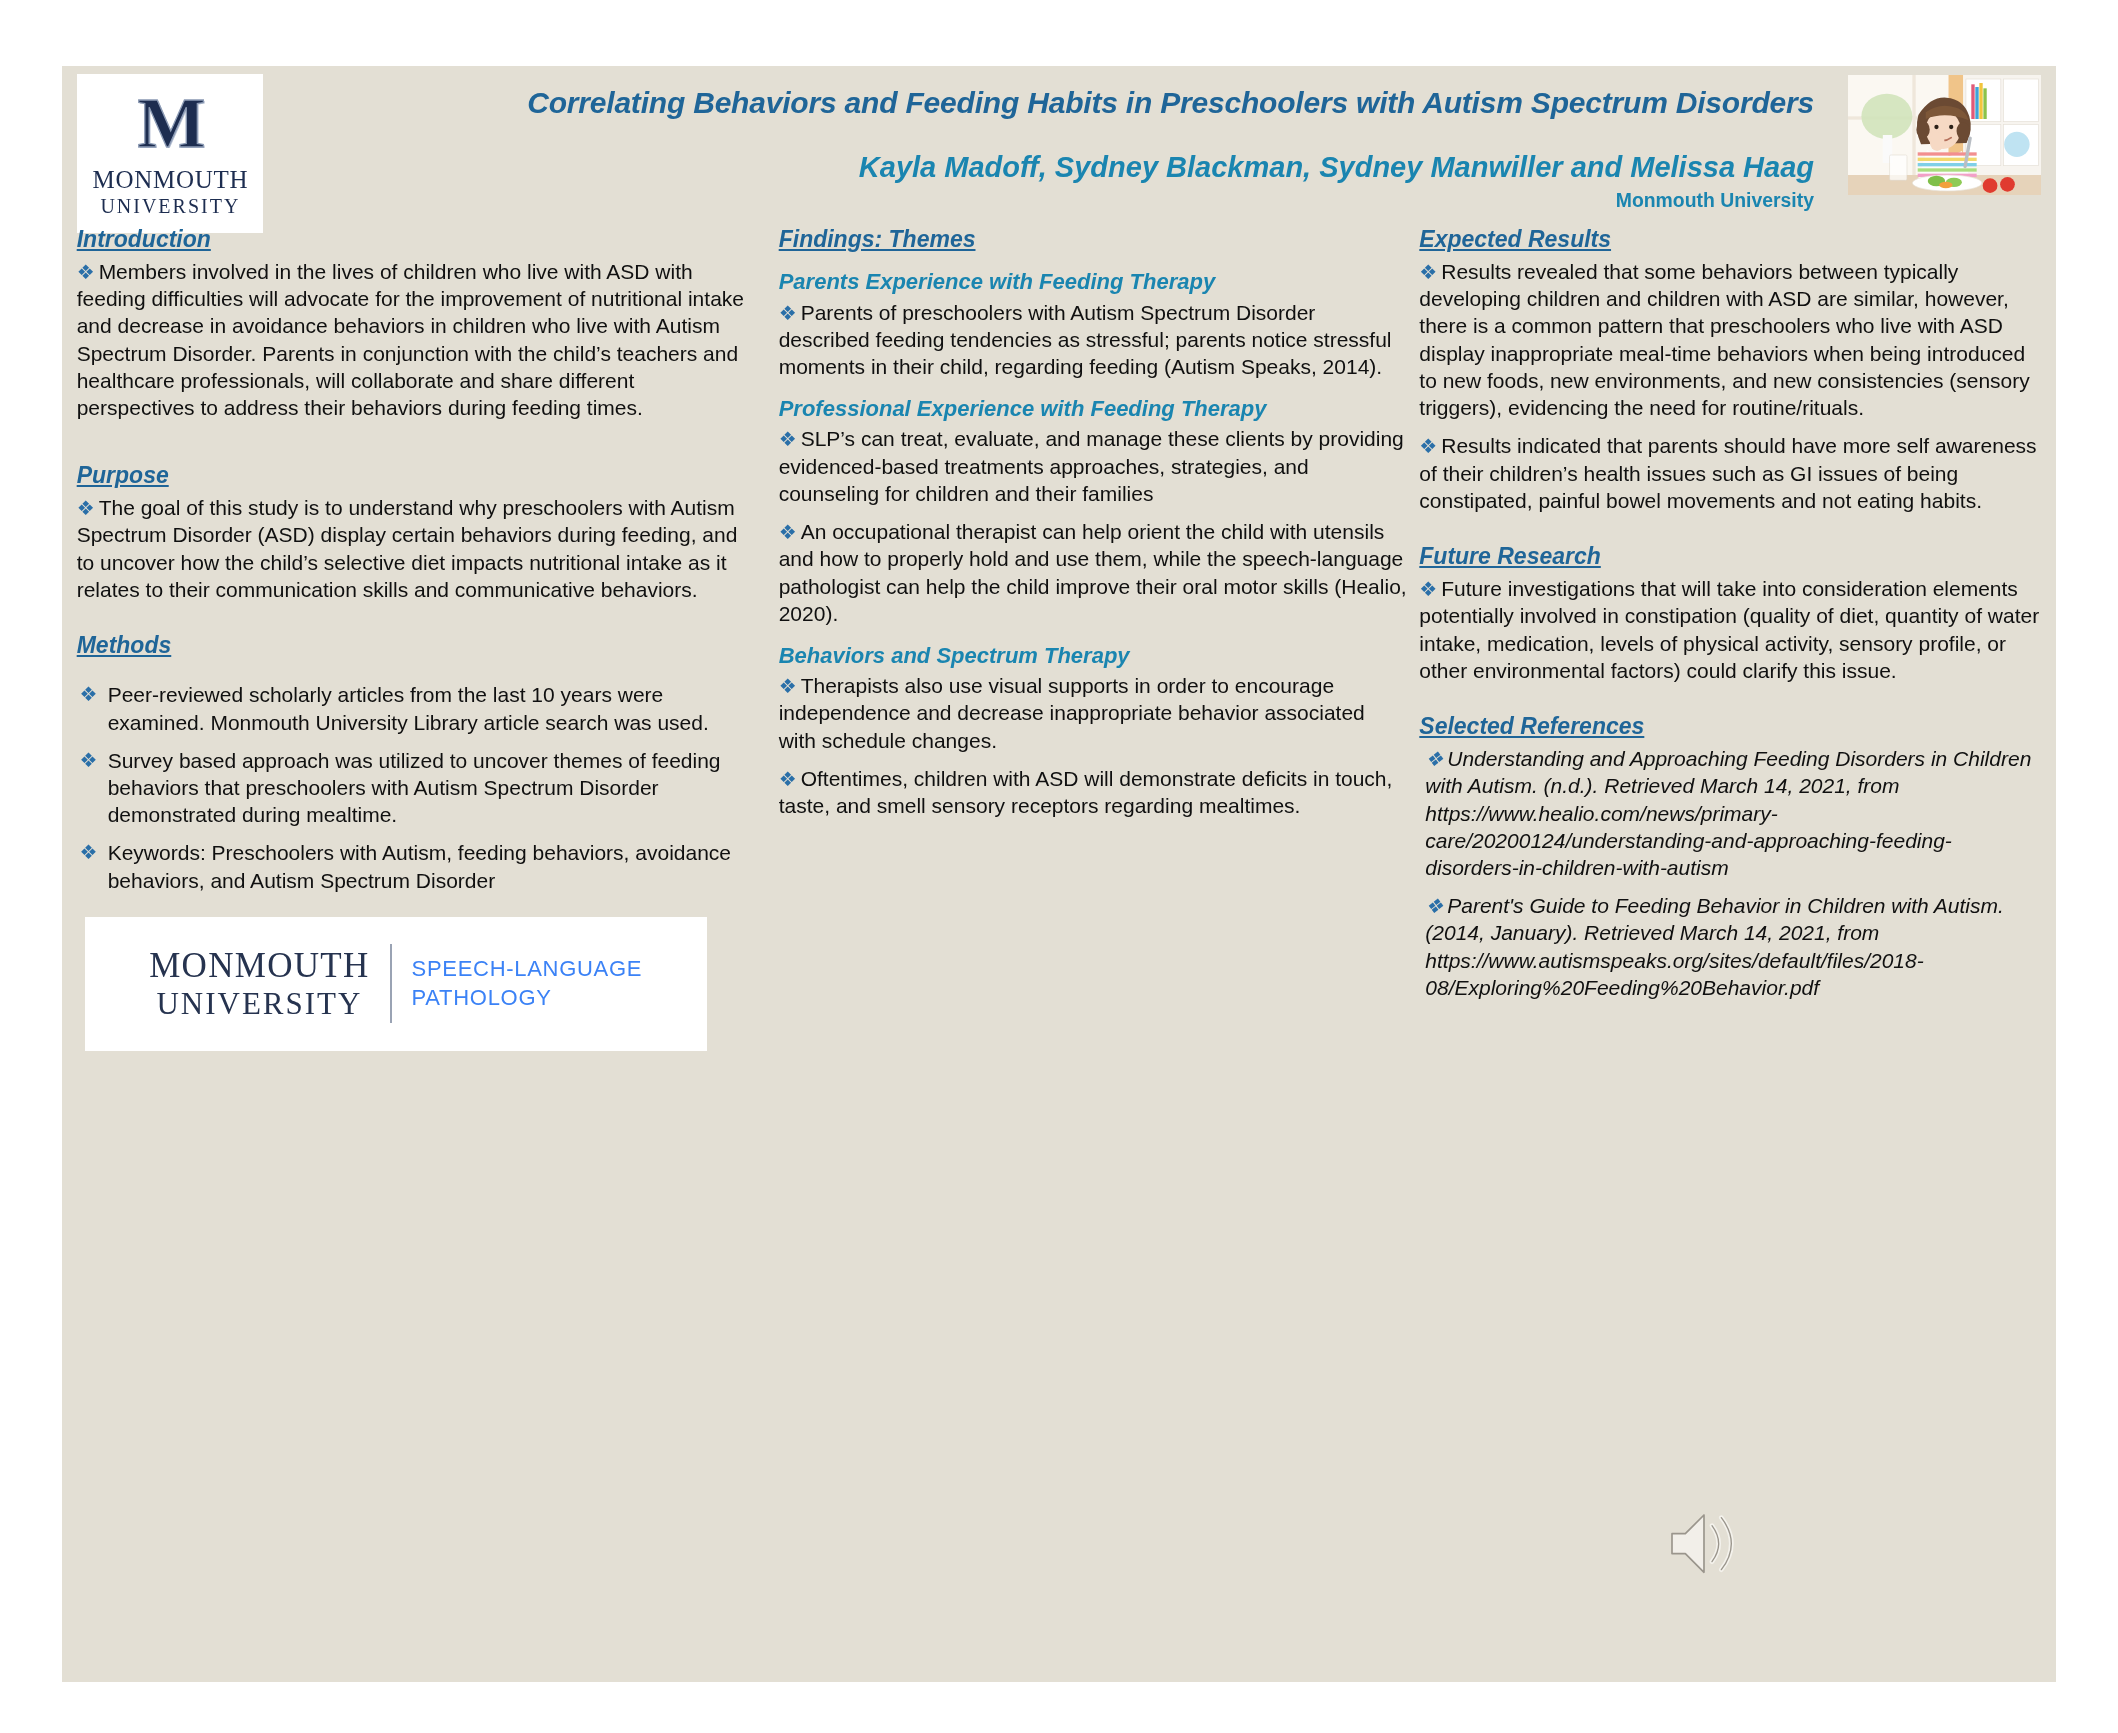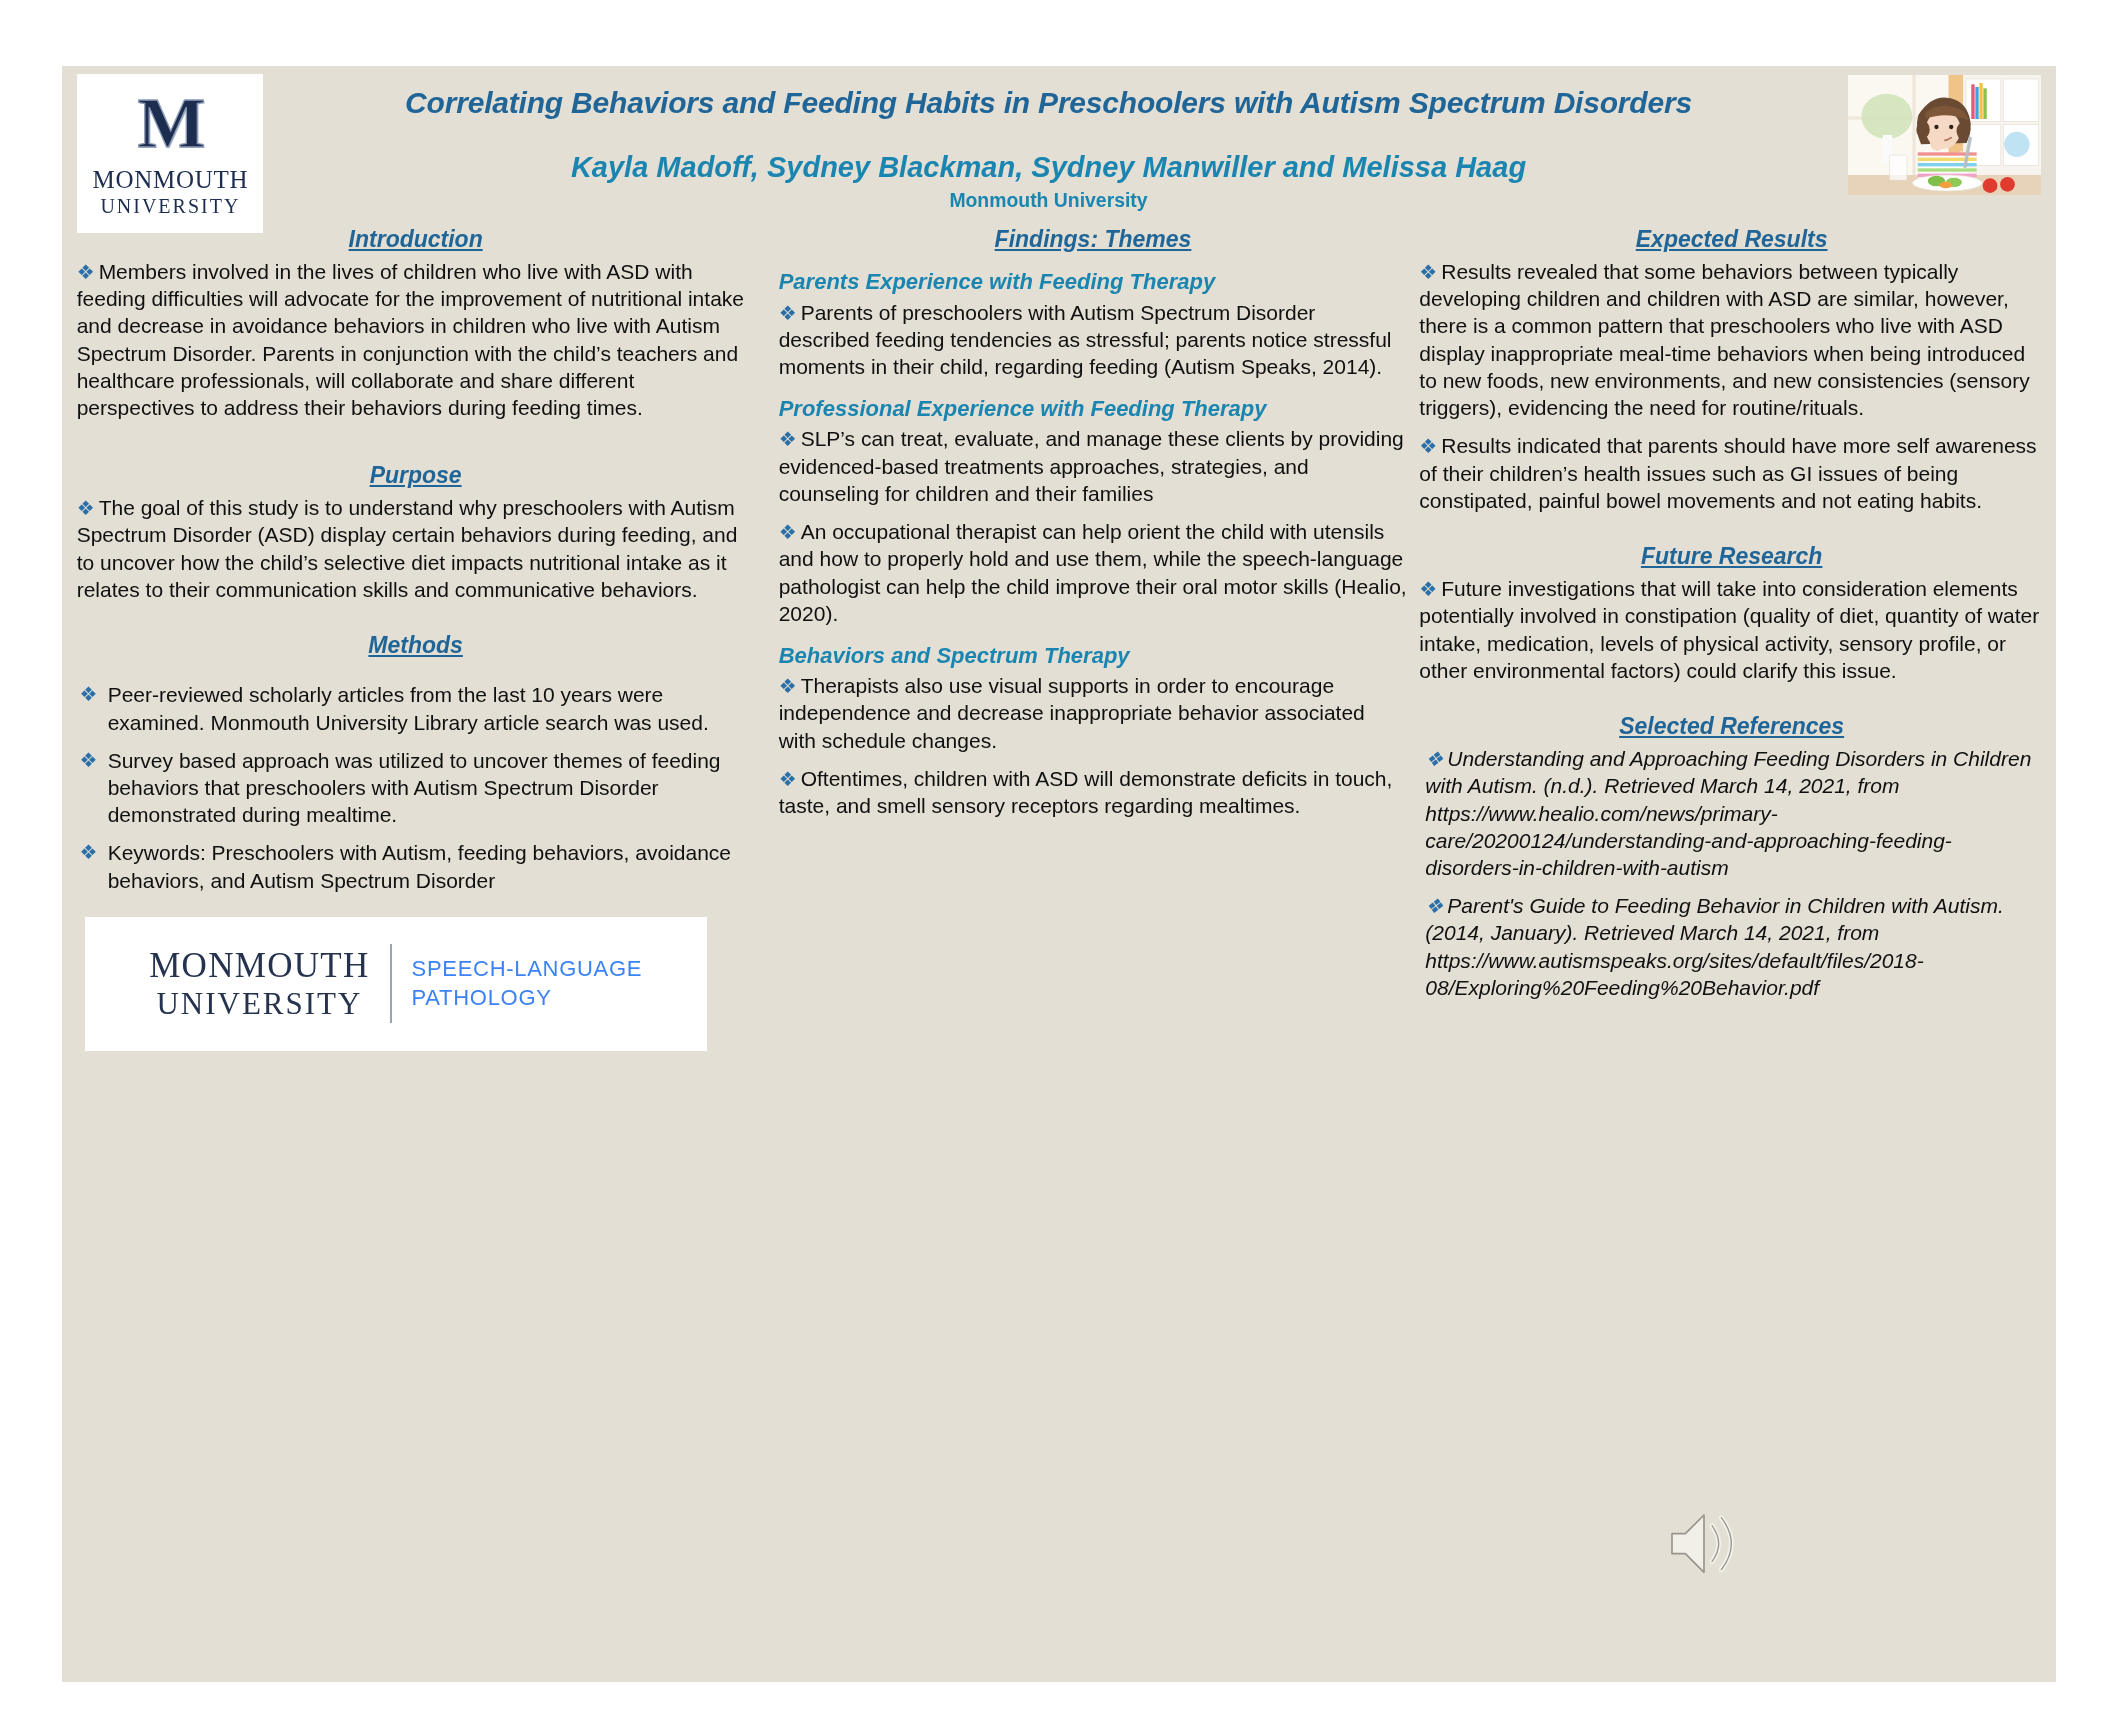--- a/index.html
+++ b/index.html
@@ -60,21 +60,21 @@
     text-align: center;
     line-height: 1.18;
   }
   .mu-name .sub { font-size: 20px; letter-spacing: 2px; display:block; }
 
   .title-block {
     position: absolute;
     left: 221px;
     top: 19px;
     width: 1531px;
-    text-align: center;
+    text-align: right;
   }
   .poster-title {
     font-size: 30px;
     font-style: italic;
     font-weight: bold;
     color: #1f6598;
     letter-spacing: -0.2px;
     line-height: 1.2;
   }
   .poster-authors {
@@ -110,21 +110,20 @@
     left: 0;
     width: 1994px;
     display: flex;
   }
   .col { box-sizing: border-box; }
   .col-left   { width: 710px; padding: 0 17.4px 0 14.7px; }
   .col-mid    { width: 642px;  padding: 0 6.7px; }
   .col-right  { width: 642px;  padding: 0 12px 0 5.3px; }
 
   .section-head {
-    text-align: center;
     font-size: 23px;
     font-style: italic;
     font-weight: bold;
     color: #1f6598;
     text-decoration: underline;
     margin: 0 0 4px 0;
     line-height: 1.25;
   }
   .sub-head {
     text-align: left;

